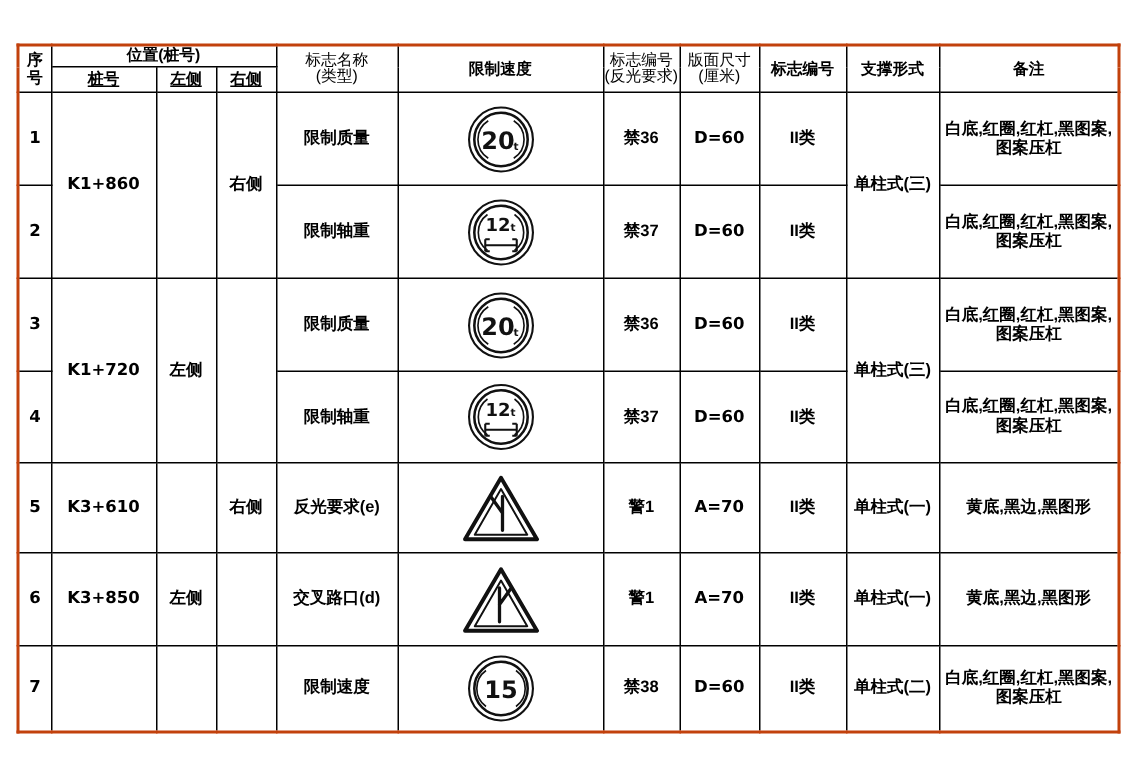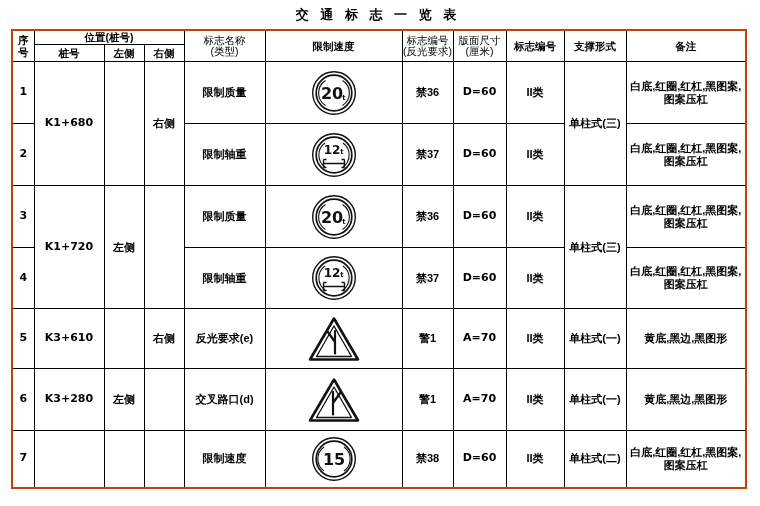--- a/index.html
+++ b/index.html
@@ -5,21 +5,21 @@
   html,body{margin:0;padding:0;background:#fff;}
   body{width:760px;height:506px;font-family:"Liberation Sans",sans-serif;color:#000;}
   .page{position:relative;width:760px;height:506px;background:#fff;overflow:hidden;}
   .title{position:absolute;top:6px;left:11px;width:734px;text-align:center;
          font-size:13px;font-weight:bold;letter-spacing:4px;}
   table.tbl{position:absolute;top:29px;left:11px;width:734px;border-collapse:collapse;
             table-layout:fixed;border:2px solid #c2410c;}
   .tbl td{border:1px solid #000;text-align:center;vertical-align:middle;
           font-size:11px;font-weight:bold;padding:0;overflow:hidden;line-height:1.15;}
   tr.h1 td{height:13px;font-size:10.5px;}
-  tr.h2 td{height:16px;font-size:10.5px;}
+  tr.h2 td{height:16px;font-size:10.5px;text-decoration:underline;}
   .hl{display:block;line-height:1.08;font-size:10.5px;font-weight:normal;}
   .num{font-weight:normal;font-family:"DejaVu Sans","Liberation Sans",sans-serif;font-size:11px;}
   .remark{text-align:left;vertical-align:top;padding:3px 4px 0 4px;font-size:9px;line-height:1.6;}
   .signcell{vertical-align:middle;}
   svg{display:block;margin:0 auto;}
   .c-out{fill:#fff;stroke:#111;stroke-width:1.4;}
   .c-ring{fill:none;stroke:#111;stroke-width:1.7;}
   .c-arc{fill:none;stroke:#111;stroke-width:1.1;}
   .t-big{font-family:"DejaVu Sans",sans-serif;font-weight:bold;font-size:16px;
          text-anchor:middle;fill:#111;}
@@ -29,21 +29,20 @@
         text-anchor:middle;fill:#111;}
   .axle{fill:none;stroke:#111;stroke-width:1.4;}
   .tri-out{fill:#fff;stroke:#111;stroke-width:2.6;stroke-linejoin:round;}
   .tri-in{fill:none;stroke:#111;stroke-width:1.3;stroke-linejoin:round;}
   .glyph{fill:none;stroke:#111;stroke-width:2.2;stroke-linecap:round;}
 </style>
 </head>
 <body>
 
 <div class="page">
-  <div class="title">交 通 标 志 一 览 表</div>
 
   <table class="tbl">
     <colgroup>
       <col style="width:22px">
         <col style="width:70px">
         <col style="width:40px">
         <col style="width:40px">
       <col style="width:81px">
         <col style="width:137px">
         <col style="width:51px">
@@ -74,21 +73,21 @@
       <td rowspan="2">备注</td>
     </tr>
     <tr class="h2">
       <td>桩号</td>
       <td>左侧</td>
       <td>右侧</td>
     </tr>
 
     <tr style="height:62px">
       <td class="num">1</td>
-      <td rowspan="2" class="num">K1+680</td>
+      <td rowspan="2" class="num">K1+860</td>
       <td rowspan="2"></td>
       <td rowspan="2">右侧</td>
       <td>限制质量</td>
       <td class="signcell">
         <svg width="46" height="46" viewBox="-23 -23 46 46">
           <circle class="c-out" r="21.3"></circle>
               <circle class="c-ring" r="17.8"></circle>
           <path class="c-arc" d="M -8.5 -12.5 A 14.8 14.8 0 0 0 -8.5 12.5"></path>
           <path class="c-arc" d="M 8.5 -12.5 A 14.8 14.8 0 0 1 8.5 12.5"></path>
           <text class="t-big" x="-2" y="6">20</text>
@@ -180,21 +179,21 @@
       </td>
       <td>警1</td>
       <td class="num">A=70</td>
       <td>II类</td>
       <td>单柱式(一)</td>
       <td class="remark">黄底,黑边,黑图形</td>
     </tr>
 
     <tr style="height:62px">
       <td class="num">6</td>
-      <td class="num">K3+280</td>
+      <td class="num">K3+850</td>
       <td>左侧</td>
       <td></td>
       <td>交叉路口(d)</td>
       <td class="signcell">
         <svg width="54" height="48" viewBox="0 0 54 48">
           <polygon class="tri-out" points="27,3.5 51,44.5 3,44.5"></polygon>
           <polygon class="tri-in" points="27,11 44.5,41.5 9.5,41.5"></polygon>
           <path class="glyph" d="M 26 38.5 L 26 16 M 26 27 L 33.5 16.5"></path>
         </svg>
       </td>

